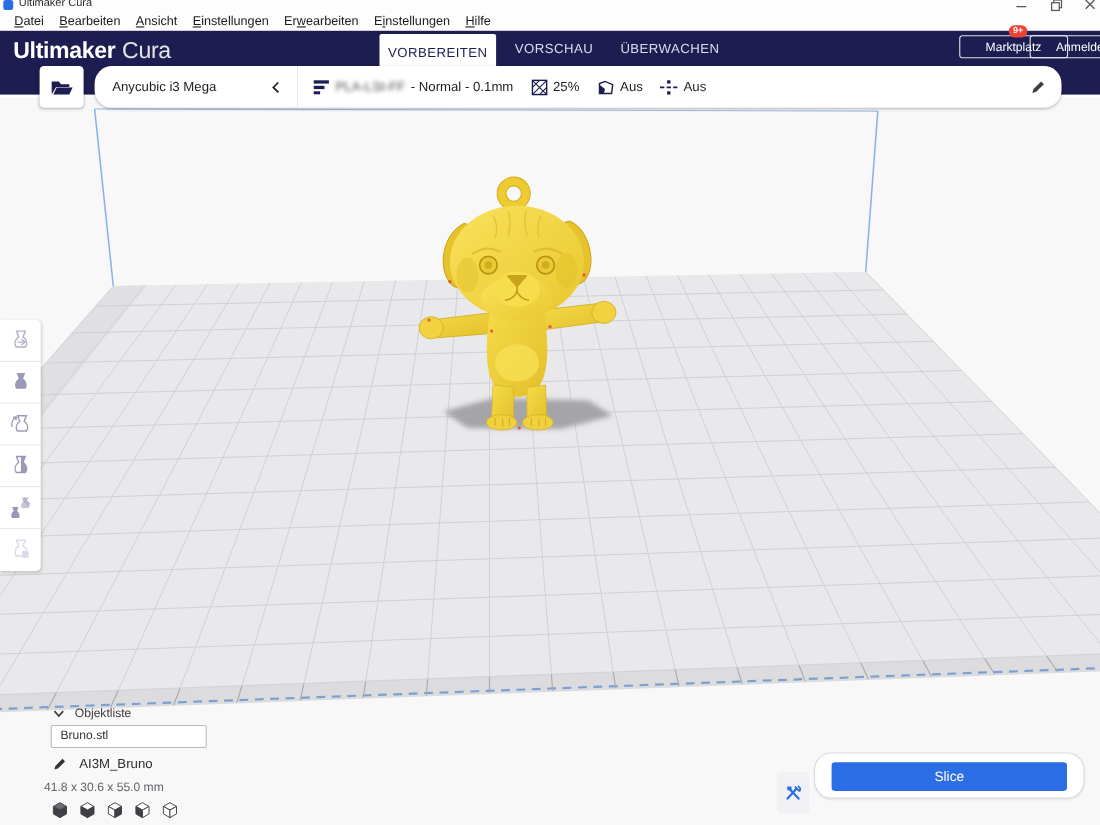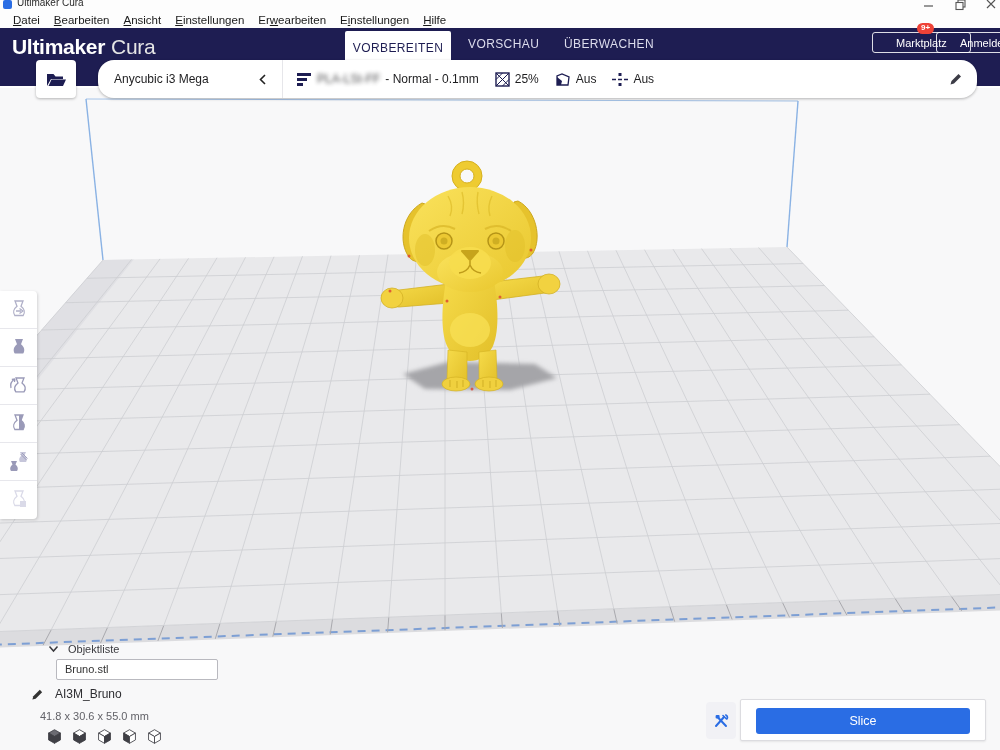--- a/index.html
+++ b/index.html
@@ -37,21 +37,21 @@
   #mk-badge { position:absolute; left:917px; top:-5px; background:#ee4237; color:#fff; font-size:8px; font-weight:700;
               border-radius:8px; padding:1px 4px 2px; line-height:1; z-index:5; }
 
   
   #scene { position:absolute; left:0; top:88px; width:1000px; height:662px; pointer-events:none; }
 
   
   .float { box-shadow:0 1px 3px rgba(0,0,0,.28); }
   #open-btn { position:absolute; left:36px; top:60px; width:40px; height:38px; background:#fff; border-radius:4px;
               display:flex; align-items:center; justify-content:center; cursor:pointer; }
-  #config-bar { position:absolute; left:98px; top:60px; width:879px; height:38px; background:#fff; border-radius:16px; display:flex; }
+  #config-bar { position:absolute; left:86px; top:60px; width:879px; height:38px; background:#fff; border-radius:16px; display:flex; }
   .cfg-sec { display:flex; align-items:center; height:100%; }
   .cfg-sec + .cfg-sec { border-left:1px solid #e6e6ea; }
   #sec-printer { width:184px; padding:0 12px 0 16px; }
   #sec-material { width:335px; padding:0 12px 0 14px; }
   #sec-settings { flex:1; padding:0 14px; }
   .cfg-label { font-size:12px; color:#1d1d1f; }
   .chev { margin-left:auto; width:13px; height:15px; }
   .blurred { filter:blur(2px); opacity:.8; }
   .set-val { font-size:12px; color:#1d1d1f; margin-left:5px; }
   .set-icon { margin-left:16px; flex:none; }
@@ -59,33 +59,33 @@
 
   
   #toolrail { position:absolute; left:0; top:291px; width:37px; background:#fff; border-radius:0 4px 4px 0;
               box-shadow:1px 1px 3px rgba(0,0,0,.15); }
   .tool-btn { width:37px; height:38px; display:flex; align-items:center; justify-content:center; border-bottom:1px solid #e7e7ec; cursor:pointer; }
   .tool-btn:last-child { border-bottom:none; }
 
   
   #objlist-header { position:absolute; left:48px; top:643px; display:flex; align-items:center; gap:9px; cursor:pointer; }
   #objlist-header .lbl { font-size:11px; color:#3a3a3e; }
-  #file-box { position:absolute; left:56px; top:659px; width:162px; height:21px; background:#fff; border:1px solid #b9b9bf; border-radius:2px;
+  #file-box { position:absolute; left:46px; top:659px; width:142px; height:21px; background:#fff; border:1px solid #b9b9bf; border-radius:2px;
               font-size:11px; color:#333; line-height:19px; padding-left:8px; cursor:pointer; }
-  #model-row { position:absolute; left:31px; top:687px; display:flex; align-items:center; gap:11px;text-align:center; }
+  #model-row { position:absolute; left:48px; top:687px; display:flex; align-items:center; gap:11px;text-align:center; }
   #model-row .lbl { font-size:12px; color:#2e2e32; }
   #dims { position:absolute; left:40px; top:710px; font-size:11px; color:#626268; }
   #cube-row { position:absolute; left:46px; top:728px; display:flex; gap:8px; }
   .cube-btn { width:17px; height:17px; cursor:pointer; }
 
   
   #toolbox-btn { position:absolute; left:706px; top:702px; width:30px; height:37px; background:#f1f1f5; border-radius:4px;
                  display:flex; align-items:center; justify-content:center; cursor:pointer; }
-  #action-panel { position:absolute; left:740px; top:699px; width:246px; height:42px; background:#fff; border:1px solid #dcdce0;
-                  border-radius:2px; box-shadow:0 1px 2px rgba(0,0,0,.08); }
+  #action-panel { position:absolute; left:740px; top:684px; width:246px; height:42px; background:#fff; border:1px solid #dcdce0;
+                  border-radius:16px; box-shadow:0 1px 2px rgba(0,0,0,.08); }
   #slice-btn { position:absolute; left:15px; top:8px; width:214px; height:26px; background:#2a6de4; border:none; border-radius:3px;
                color:#fff; font-size:12.5px; font-family:"Liberation Sans",sans-serif; cursor:pointer; }
 </style>
 </head>
 <body>
 
 <div id="app">
 
   <div id="titlebar">
     <div class="app-icon"></div>

